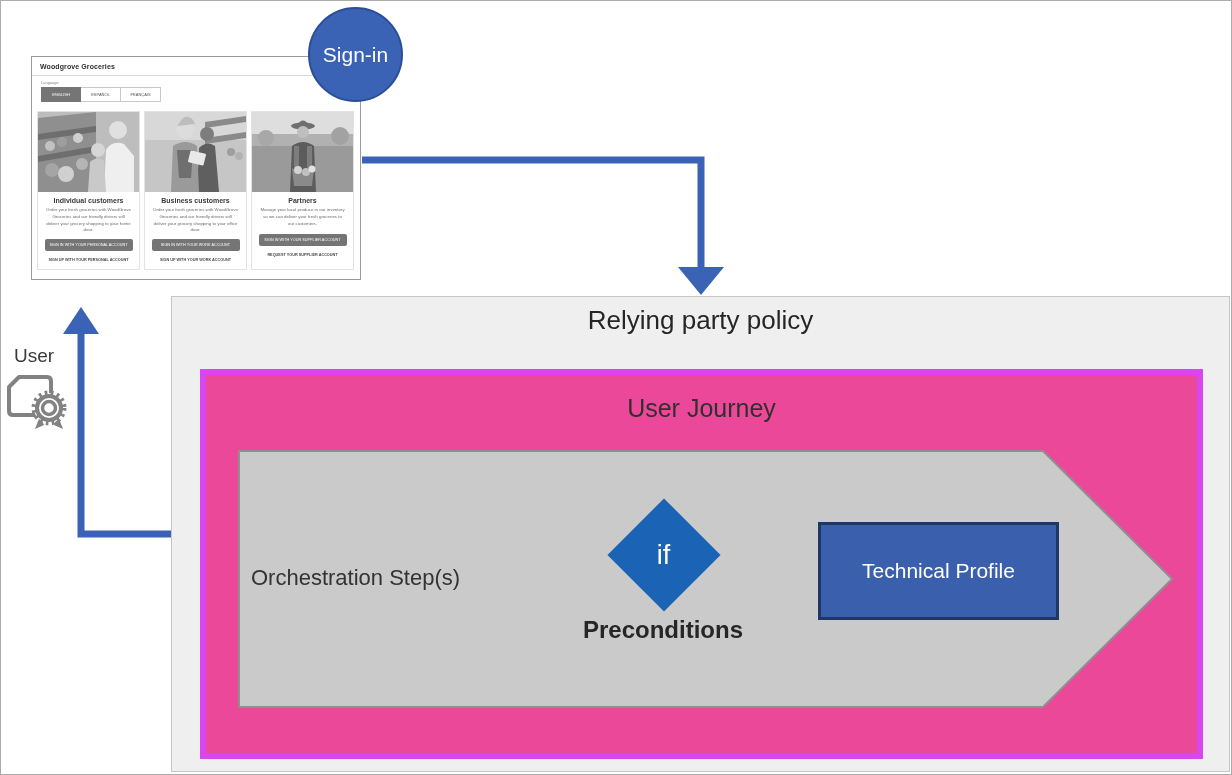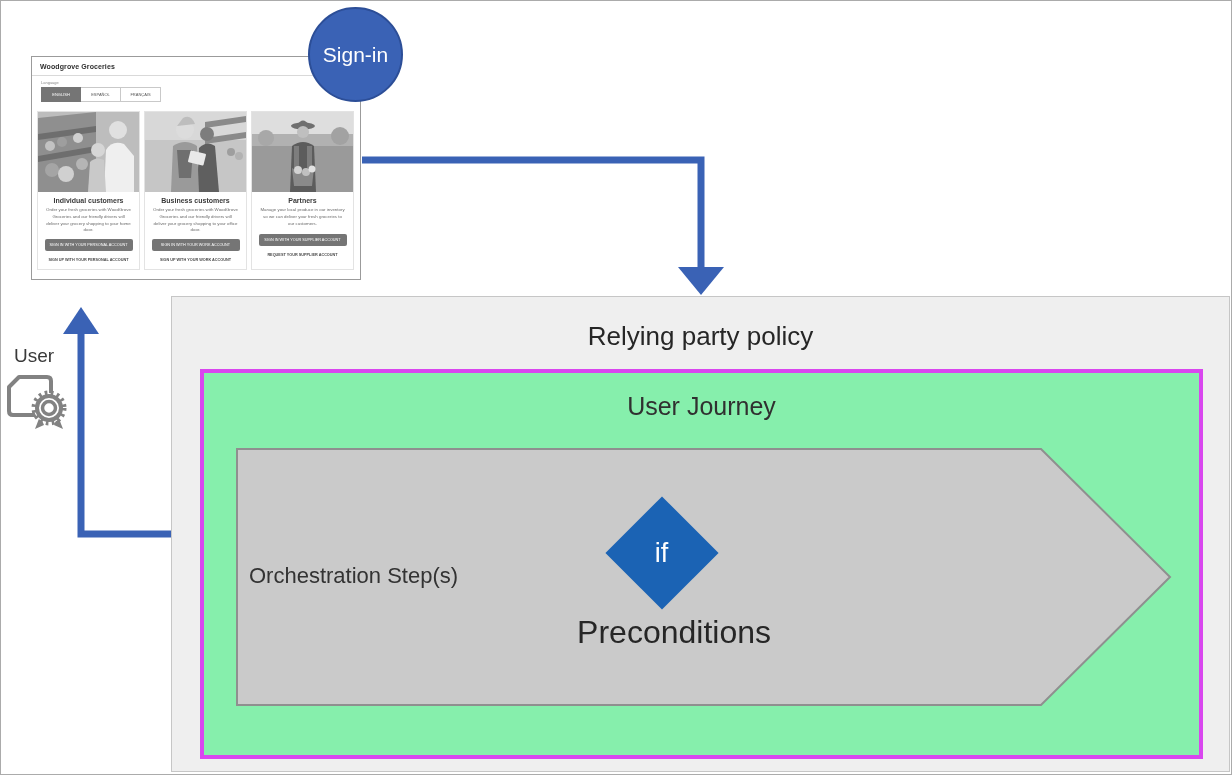--- a/index.html
+++ b/index.html
@@ -40,32 +40,32 @@
   
   .arrows { position:absolute; left:0; top:0; width:1232px; height:775px; pointer-events:none; }
 
   
   .token-label { position:absolute; left:13px; top:344px; font-size:19px; color:#3a3a3a; }
   .token-icon { position:absolute; left:5px; top:371px; }
 
   
   .policy { position:absolute; left:170px; top:295px; width:1059px; height:476px;
             background:#EFEFEF; border:1px solid #c6c6c6; }
-  .policy-title { text-align:center; font-size:26px; color:#262626; margin-top:24px; }
+  .policy-title { text-align:center; font-size:26px; color:#262626; margin-top:8px; }
   .journey { position:absolute; left:28px; top:72px; width:1003px; height:390px;
-             background:#86efac; border:4px solid #d946ef; }
+             background:#ec4899; border:6px solid #d946ef; }
   .journey-title { text-align:center; font-size:25px; color:#303030; margin-top:19px; }
   .chevron-wrap { position:absolute; left:32px; top:75px; width:937px; height:259px; }
   .orch-label { position:absolute; left:45px; top:190px; font-size:22px; color:#333333; }
   .diamond { position:absolute; left:418px; top:140px; width:80px; height:80px;
              background:#1B63B4; transform:rotate(45deg);
              display:flex; align-items:center; justify-content:center; }
   .diamond span { transform:rotate(-45deg); color:#fff; font-size:27px; }
-  .precond { position:absolute; left:347px; top:241px; width:220px; text-align:right;
-             font-size:32px; color:#262626; }
+  .precond { position:absolute; left:347px; top:241px; width:220px; text-align:center;
+             font-size:24px; color:#262626;font-weight:bold; }
   .tp-box { position:absolute; left:612px; top:147px; width:241px; height:98px;
             background:#3A5FAC; border:3px solid #1F3764; color:#fff; font-size:21px;
             display:flex; align-items:center; justify-content:center; }
 </style>
 </head>
 <body>
 
 <div class="canvas">
 
   <div class="browser">
@@ -185,16 +185,19 @@
       </svg>
 
       <div class="orch-label">Orchestration Step(s)</div>
 
       <div class="diamond">
         <span>if</span>
       </div>
 
       <div class="precond">Preconditions</div>
 
+      <div class="tp-box">
+        <span>Technical Profile</span>
+      </div>
     </div>
   </div>
 
 </div>
 
 </body></html>

